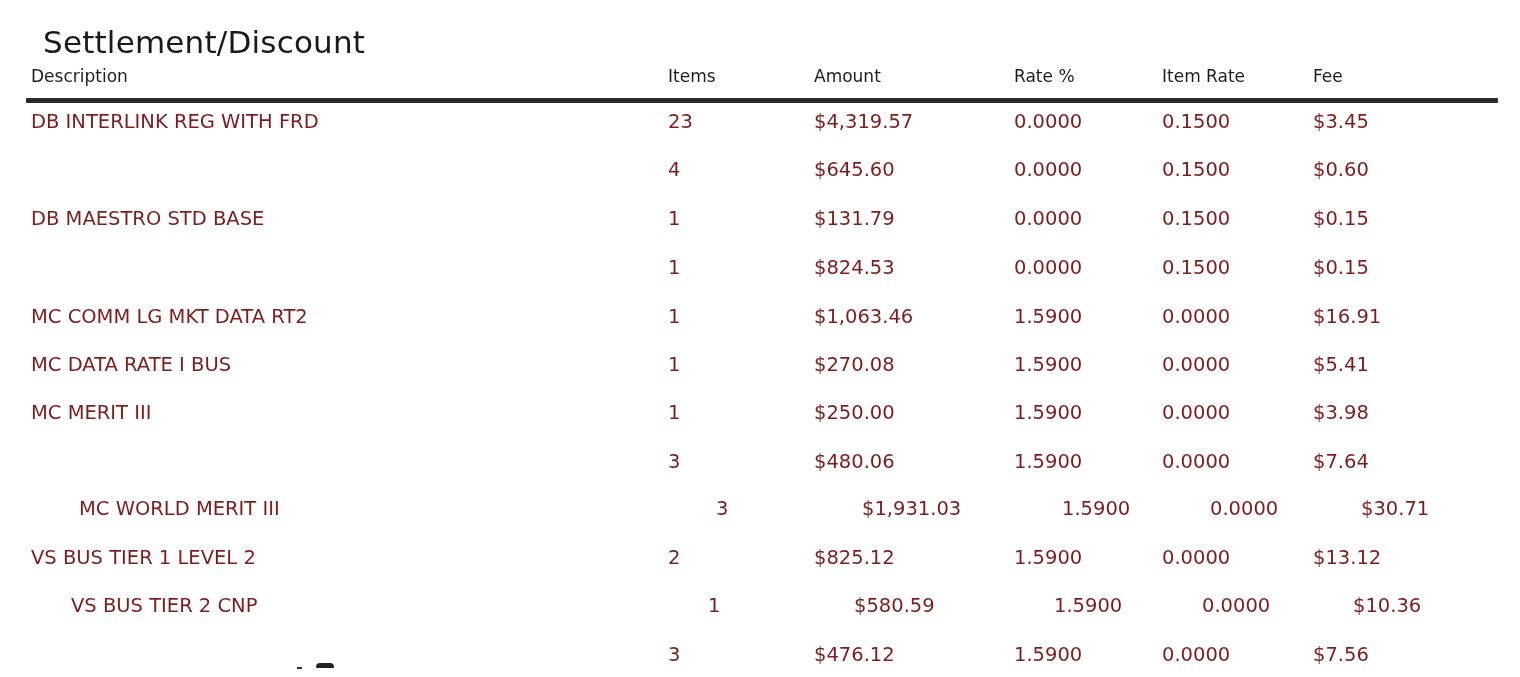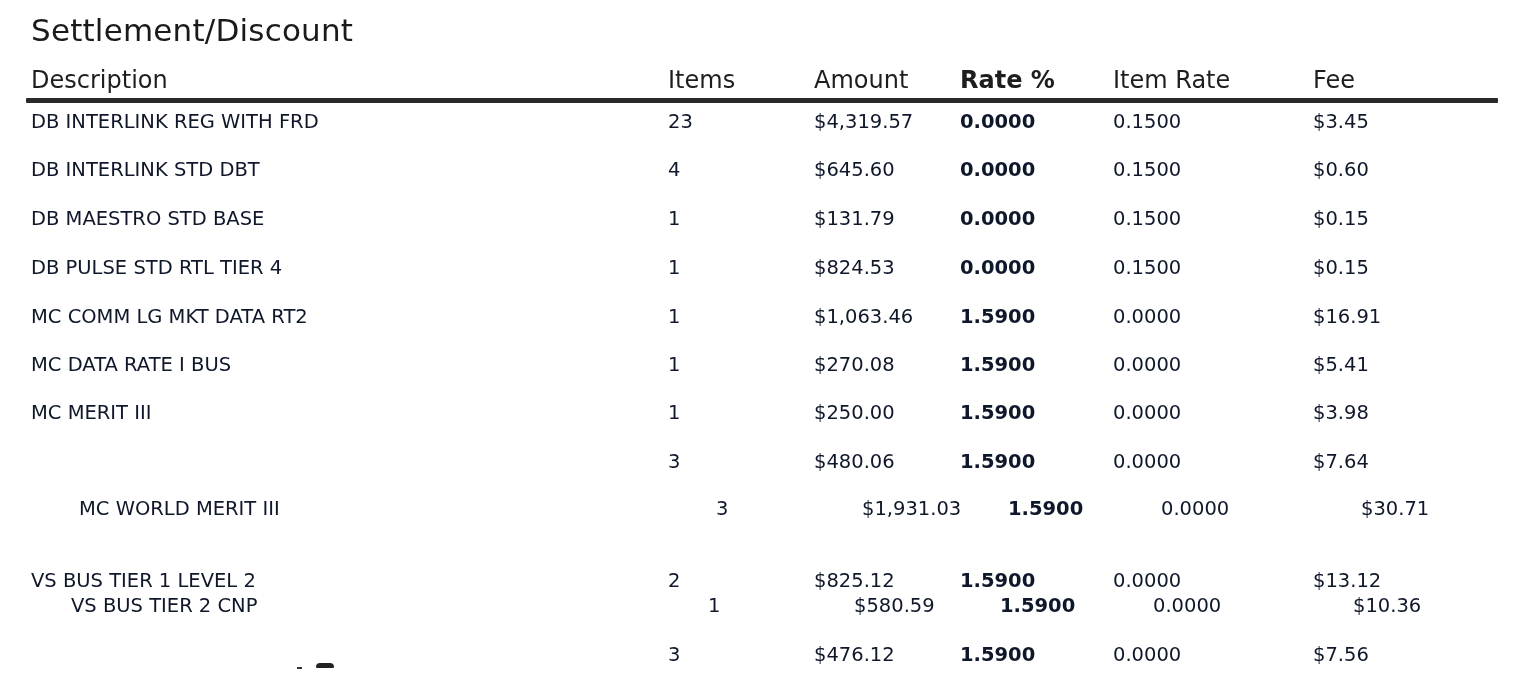--- a/index.html
+++ b/index.html
@@ -16,63 +16,63 @@
       color: #1e1e1e;
     }
     .title {
       position: absolute;
       left: 31px;
       top: 12px;
       font-size: 31px;
       font-weight: normal;
       letter-spacing: 0.2px;
       color: #1a1a1a;
-      margin: 0;
+      margin: 12px;
     }
     .table {
       position: absolute;
       left: 0;
       top: 0;
       width: 1520px;
     }
     .header-row {
       position: absolute;
       top: 66px;
       left: 0;
       width: 1520px;
       height: 30px;
-      font-size: 24px;
+      font-size: 17px;
       color: #1e1e1e;
     }
     .rule {
       position: absolute;
       left: 26px;
       top: 98px;
       width: 1472px;
       height: 5px;
       background: #2a2a2a;
       border-radius: 1px;
     }
     .cell {
       position: absolute;
       white-space: nowrap;
     }
     .c-desc { left: 31px; }
     .c-items { left: 668px; }
     .c-amount { left: 814px; }
-    .c-rate { left: 960px; font-weight: bold; }
-    .c-itemrate { left: 1113px; text-align: center; }
+    .c-rate { left: 1014px; }
+    .c-itemrate { left: 1162px; text-align: center; }
     .c-fee { left: 1313px; }
     .row {
       position: absolute;
       left: 0;
       width: 1520px;
       height: 32px;
       font-size: 19.5px;
-      color: #0f172a;
+      color: #7f1d1d;
     }
     .smudge {
       position: absolute;
       left: 316px;
       top: 663px;
       width: 18px;
       height: 5px;
       background: #222;
       border-radius: 8px 8px 2px 2px;
     }
@@ -104,37 +104,35 @@
   <div id="rows">
       <div class="row" style="top: 110px;">
         <span class="cell c-desc">DB INTERLINK REG WITH FRD</span>
         <span class="cell c-items">23</span>
         <span class="cell c-amount">$4,319.57</span>
         <span class="cell c-rate">0.0000</span>
         <span class="cell c-itemrate">0.1500</span>
         <span class="cell c-fee">$3.45</span>
       </div>
       <div class="row" style="top: 158px;">
-        <span class="cell c-desc">DB INTERLINK STD DBT</span>
         <span class="cell c-items">4</span>
         <span class="cell c-amount">$645.60</span>
         <span class="cell c-rate">0.0000</span>
         <span class="cell c-itemrate">0.1500</span>
         <span class="cell c-fee">$0.60</span>
       </div>
       <div class="row" style="top: 207px;">
         <span class="cell c-desc">DB MAESTRO STD BASE</span>
         <span class="cell c-items">1</span>
         <span class="cell c-amount">$131.79</span>
         <span class="cell c-rate">0.0000</span>
         <span class="cell c-itemrate">0.1500</span>
         <span class="cell c-fee">$0.15</span>
       </div>
       <div class="row" style="top: 256px;">
-        <span class="cell c-desc">DB PULSE STD RTL TIER 4</span>
         <span class="cell c-items">1</span>
         <span class="cell c-amount">$824.53</span>
         <span class="cell c-rate">0.0000</span>
         <span class="cell c-itemrate">0.1500</span>
         <span class="cell c-fee">$0.15</span>
       </div>
       <div class="row" style="top: 305px; padding-left: 31px;">
         <span class="cell c-desc">MC COMM LG MKT DATA RT2</span>
         <span class="cell c-items">1</span>
         <span class="cell c-amount">$1,063.46</span>
@@ -166,21 +164,21 @@
         <span class="cell c-fee">$7.64</span>
       </div>
       <div class="row" style="top: 497px; margin-left: 48px;">
         <span class="cell c-desc">MC WORLD MERIT III</span>
         <span class="cell c-items">3</span>
         <span class="cell c-amount">$1,931.03</span>
         <span class="cell c-rate">1.5900</span>
         <span class="cell c-itemrate">0.0000</span>
         <span class="cell c-fee">$30.71</span>
       </div>
-      <div class="row" style="top: 546px; margin-top: 23px;">
+      <div class="row" style="top: 546px;">
         <span class="cell c-desc">VS BUS TIER 1 LEVEL 2</span>
         <span class="cell c-items">2</span>
         <span class="cell c-amount">$825.12</span>
         <span class="cell c-rate">1.5900</span>
         <span class="cell c-itemrate">0.0000</span>
         <span class="cell c-fee">$13.12</span>
       </div>
       <div class="row" style="top: 594px; margin-left: 40px;">
         <span class="cell c-desc">VS BUS TIER 2 CNP</span>
         <span class="cell c-items">1</span>

